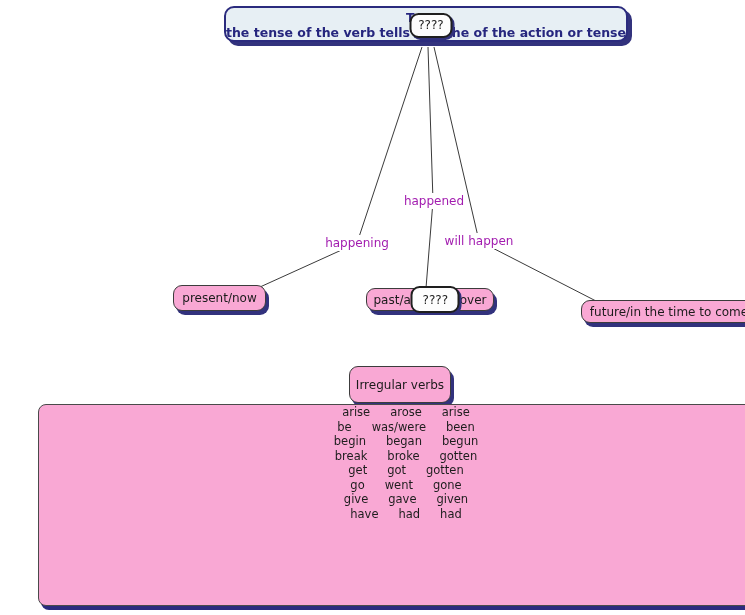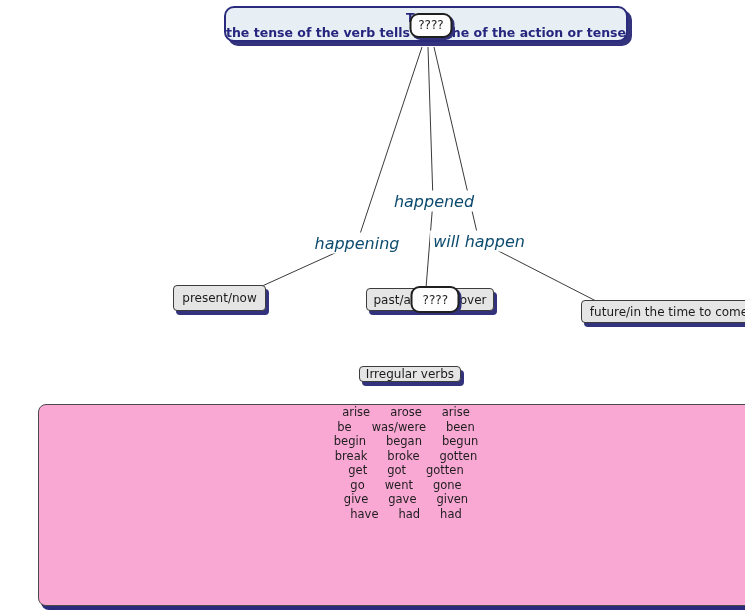--- a/index.html
+++ b/index.html
@@ -21,30 +21,29 @@
   #edges-svg polyline {
     fill: none;
     stroke: #3a3a3a;
     stroke-width: 1;
   }
   .edge-label {
     position: absolute;
     transform: translate(-50%, -50%);
     background: #ffffff;
     padding: 1px 3px;
-    font-size: 16px;
-    color: #0c4a6e;
+    font-size: 12px;
+    color: #a21caf;
     white-space: nowrap;
-    font-style: italic;
   }
   .concept-node {
     position: absolute;
-    background: #e5e5e5;
+    background: #f9a8d4;
     border: 1.5px solid #3c3c3c;
-    border-radius: 4px;
+    border-radius: 9px;
     box-shadow: 3px 4px 0 #32327d;
     color: #1b1b1b;
     font-size: 12px;
     display: flex;
     align-items: center;
     justify-content: center;
     white-space: nowrap;
   }
   #root-node {
     left: 188px; top: 6px;
@@ -83,21 +82,21 @@
     align-items: center;
     justify-content: center;
     z-index: 5;
   }
   #root-cloze { top: -19px; width: 43px; height: 25px; }
   #present-node { left: 137px; top: 285px; width: 93px; height: 26px; }
   #past-node   { left: 330px; top: 288px; width: 128px; height: 23px; }
   #past-node .overlay-gap { width: 49px; }
   #past-cloze { top: -13px; width: 49px; height: 27px; }
   #future-node { left: 545px; top: 300px; width: 176px; height: 23px; }
-  #irregular-node { left: 323px; top: 366px; width: 102px; height: 16px; }
+  #irregular-node { left: 313px; top: 366px; width: 102px; height: 37px; }
   #verb-box {
     position: absolute;
     left: 2px; top: 404px;
     width: 736px; height: 202px;
     background: #f9a8d4;
     border: 1px solid #4a4a4a;
     border-radius: 8px;
     box-shadow: 3px 4px 0 #2b2b7e;
     padding-top: 0;
   }

